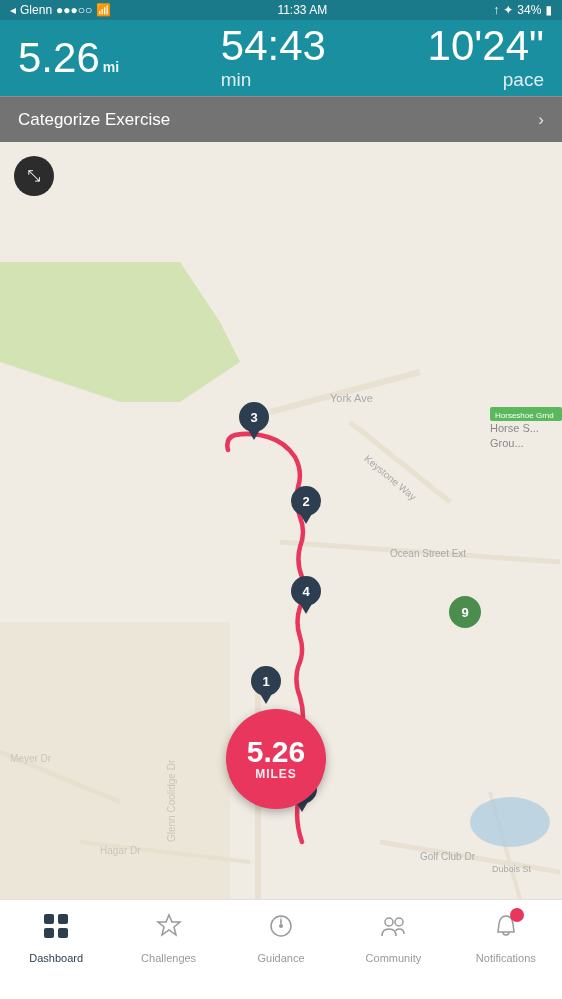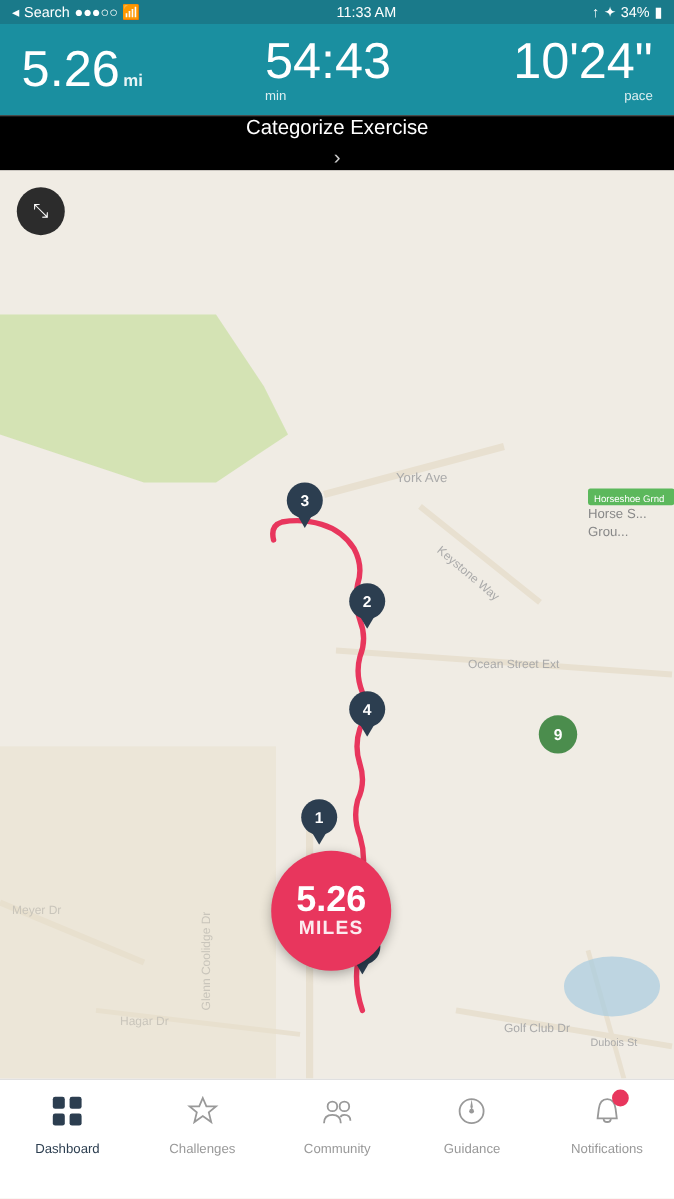--- a/index.html
+++ b/index.html
@@ -48,39 +48,38 @@
       font-weight: 300;
       line-height: 1;
     }
     .stat-unit {
       font-size: 14px;
       font-weight: 700;
       opacity: 0.9;
       margin-left: 3px;
     }
     .stat-label {
-      font-size: 11px;
+      font-size: 19px;
       opacity: 0.85;
       margin-top: 2px;
     }
     .stat-row { display: flex; align-items: baseline; }
 
     
     #categorize-bar {
       width: 562px;
       height: 46px;
-      background: #000000;
+      background: #737373;
       border-top: 1px solid rgba(255,255,255,0.2);
       display: flex;
       align-items: center;
       justify-content: space-between;
       padding: 0 18px;
       color: white;
       cursor: pointer;
-      flex-direction: column;
     }
     #categorize-bar span { font-size: 17px; font-weight: 400; }
     #categorize-arrow { font-size: 20px; opacity: 0.8; }
 
     
     #map-area {
       width: 562px;
       height: 757px;
       position: relative;
       overflow: hidden;
@@ -112,21 +111,21 @@
       color: white;
       z-index: 10;
       box-shadow: 0 3px 10px rgba(0,0,0,0.3);
     }
     #distance-badge .dist-num {
       font-size: 30px;
       font-weight: 700;
       line-height: 1;
     }
     #distance-badge .dist-unit {
-      font-size: 16px;
+      font-size: 12px;
       font-weight: 600;
       letter-spacing: 1px;
       opacity: 0.9;
     }
 
     
     #expand-btn {
       position: absolute;
       top: 14px;
       left: 14px;
@@ -184,21 +183,21 @@
       background: #e8365d;
       border-radius: 50%;
     }
   </style>
 </head>
 <body>
 
 <div id="status-bar">
   <div class="status-left">
     <span>◂</span>
-    <span>Search</span>
+    <span>Glenn</span>
     <span>●●●○○</span>
     <span>📶</span>
   </div>
   <div class="status-center">11:33 AM</div>
   <div class="status-right">
     <span>↑</span>
     <span>✦</span>
     <span>34%</span>
     <span>▮</span>
   </div>
@@ -355,41 +354,41 @@
       <svg width="28" height="28" viewBox="0 0 28 28" fill="none">
         <polygon points="14,3 17,10 25,10 19,15 21,23 14,18 7,23 9,15 3,10 11,10" stroke="#999" stroke-width="1.5" fill="none"></polygon>
       </svg>
     </div>
     <span class="nav-label">Challenges</span>
   </div>
 
   <div class="nav-item">
     <div class="nav-icon">
       <svg width="28" height="28" viewBox="0 0 28 28" fill="none">
+        <circle cx="14" cy="14" r="10" stroke="#999" stroke-width="1.5" fill="none"></circle>
+        <path d="M14 4 L13 10 L14 14 L15 10 Z" fill="#999"></path>
+        <circle cx="14" cy="14" r="2" fill="#999"></circle>
+      </svg>
+    </div>
+    <span class="nav-label">Guidance</span>
+  </div>
+
+  <div class="nav-item">
+    <div class="nav-icon">
+      <svg width="28" height="28" viewBox="0 0 28 28" fill="none">
         <circle cx="10" cy="10" r="4" stroke="#999" stroke-width="1.5" fill="none"></circle>
         <circle cx="20" cy="10" r="4" stroke="#999" stroke-width="1.5" fill="none"></circle>
         <path d="M3 24 Q3 17 10 17 Q17 17 17 24" stroke="#999" stroke-width="1.5" fill="none"></path>
         <path d="M17 19 Q17 17 20 17 Q25 17 25 22" stroke="#999" stroke-width="1.5" fill="none"></path>
       </svg>
     </div>
     <span class="nav-label">Community</span>
   </div>
 
   <div class="nav-item">
-    <div class="nav-icon">
-      <svg width="28" height="28" viewBox="0 0 28 28" fill="none">
-        <circle cx="14" cy="14" r="10" stroke="#999" stroke-width="1.5" fill="none"></circle>
-        <path d="M14 4 L13 10 L14 14 L15 10 Z" fill="#999"></path>
-        <circle cx="14" cy="14" r="2" fill="#999"></circle>
-      </svg>
-    </div>
-    <span class="nav-label">Guidance</span>
-  </div>
-
-  <div class="nav-item">
     <div class="nav-icon" style="position:relative">
       <svg width="28" height="28" viewBox="0 0 28 28" fill="none">
         <path d="M14 4 Q20 4 21 12 L22 20 L6 20 L7 12 Q8 4 14 4Z" stroke="#999" stroke-width="1.5" fill="none"></path>
         <path d="M11 20 Q11 23 14 23 Q17 23 17 20" stroke="#999" stroke-width="1.5" fill="none"></path>
       </svg>
       <div class="notif-dot"></div>
     </div>
     <span class="nav-label">Notifications</span>
   </div>
 

